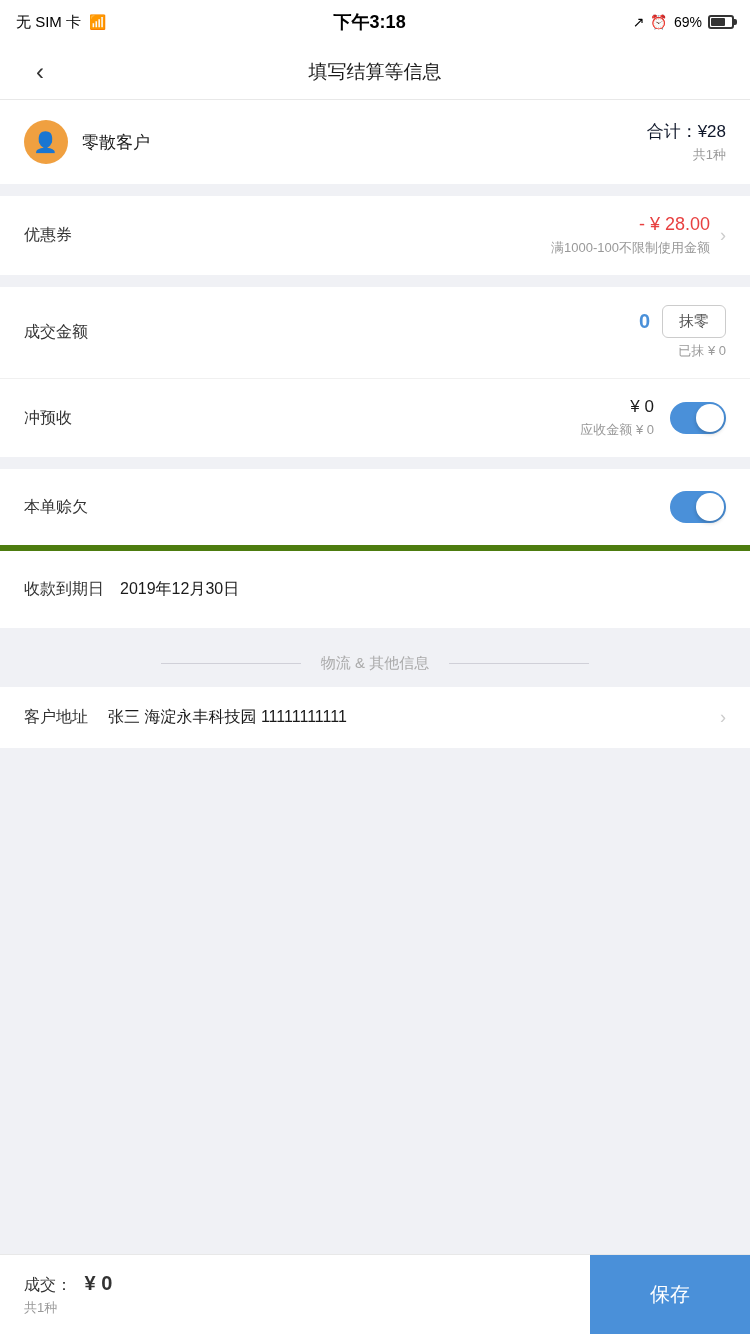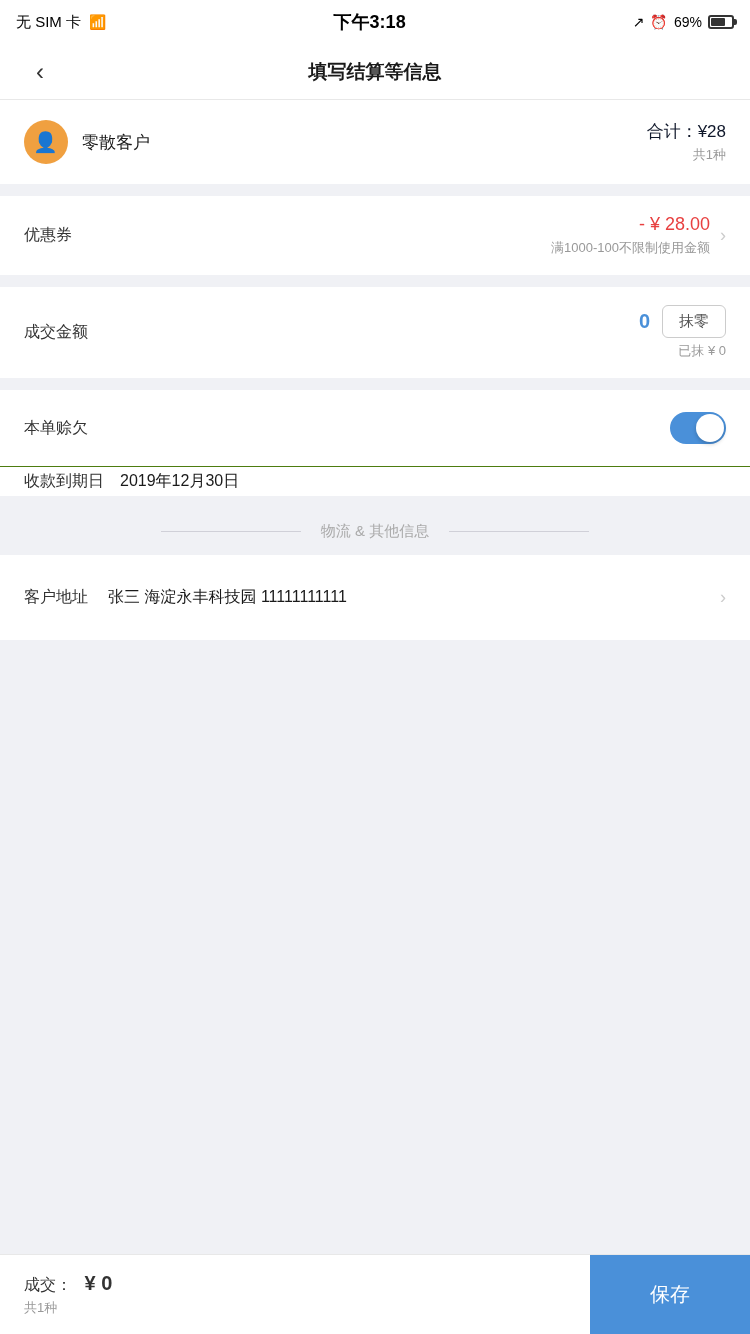--- a/index.html
+++ b/index.html
@@ -50,21 +50,21 @@
       justify-content: center;
       border-bottom: 1px solid #e8e8e8;
       position: relative;
     }
     .nav-back {
       position: absolute; left: 20px;
       font-size: 24px; color: #333; cursor: pointer;
       width: 40px; height: 40px; display: flex; align-items: center; justify-content: center;
     }
     .nav-title {
-      font-size: 19px; font-weight: 700; color: #1a1a1a; text-align: center;
+      font-size: 19px; font-weight: 400; color: #1a1a1a; text-align: center;
     }
 
     
     .section {
       background: #fff;
       margin-bottom: 12px;
     }
 
     
     .customer-row {
@@ -192,22 +192,22 @@
       align-items: center;
       justify-content: space-between;
       padding: 22px 24px;
     }
     .debt-label { font-size: 16px; color: #333; }
 
     
     .due-date-row {
       display: flex;
       align-items: center;
-      padding: 4px 24px;
-      border-top: 1px solid #4d7c0f;
+      padding: 28px 24px;
+      border-top: 6px solid #4d7c0f;
     }
     .due-date-label { font-size: 16px; color: #333; margin-right: 16px; }
     .due-date-value { font-size: 16px; color: #1a1a1a; }
 
     
     .section-divider {
       background: #f0f1f5;
       padding: 14px 0;
       text-align: center;
       display: flex;
@@ -222,21 +222,21 @@
       max-width: 140px;
     }
     .divider-label {
       font-size: 15px; color: #aaa;
     }
 
     
     .address-row {
       display: flex;
       align-items: flex-start;
-      padding: 32px 24px;
+      padding: 20px 24px;
       cursor: pointer;
     }
     .address-label {
       font-size: 16px; color: #333; margin-right: 20px; flex-shrink: 0;
     }
     .address-value {
       font-size: 16px; color: #1a1a1a; flex: 1;
     }
 
     
@@ -339,20 +339,32 @@
     <span class="row-label">成交金额</span>
     <div class="transaction-right">
       <div class="amount-with-btn">
         <span class="amount-value">0</span>
         <button class="round-btn">抹零</button>
       </div>
       <span class="sub-text-gray">已抹  ¥ 0</span>
     </div>
   </div>
 
+  <div class="prepay-row">
+    <span class="prepay-left">冲预收</span>
+    <div class="prepay-right">
+      <div class="prepay-amounts">
+        <span class="prepay-amount-main">¥ 0</span>
+        <span class="prepay-amount-sub">应收金额 ¥ 0</span>
+      </div>
+      <div class="toggle">
+        <div class="toggle-thumb"></div>
+      </div>
+    </div>
+  </div>
 </div>
 
 <div class="section">
   <div class="debt-row">
     <span class="debt-label">本单赊欠</span>
     <div class="toggle">
       <div class="toggle-thumb"></div>
     </div>
   </div>
 

